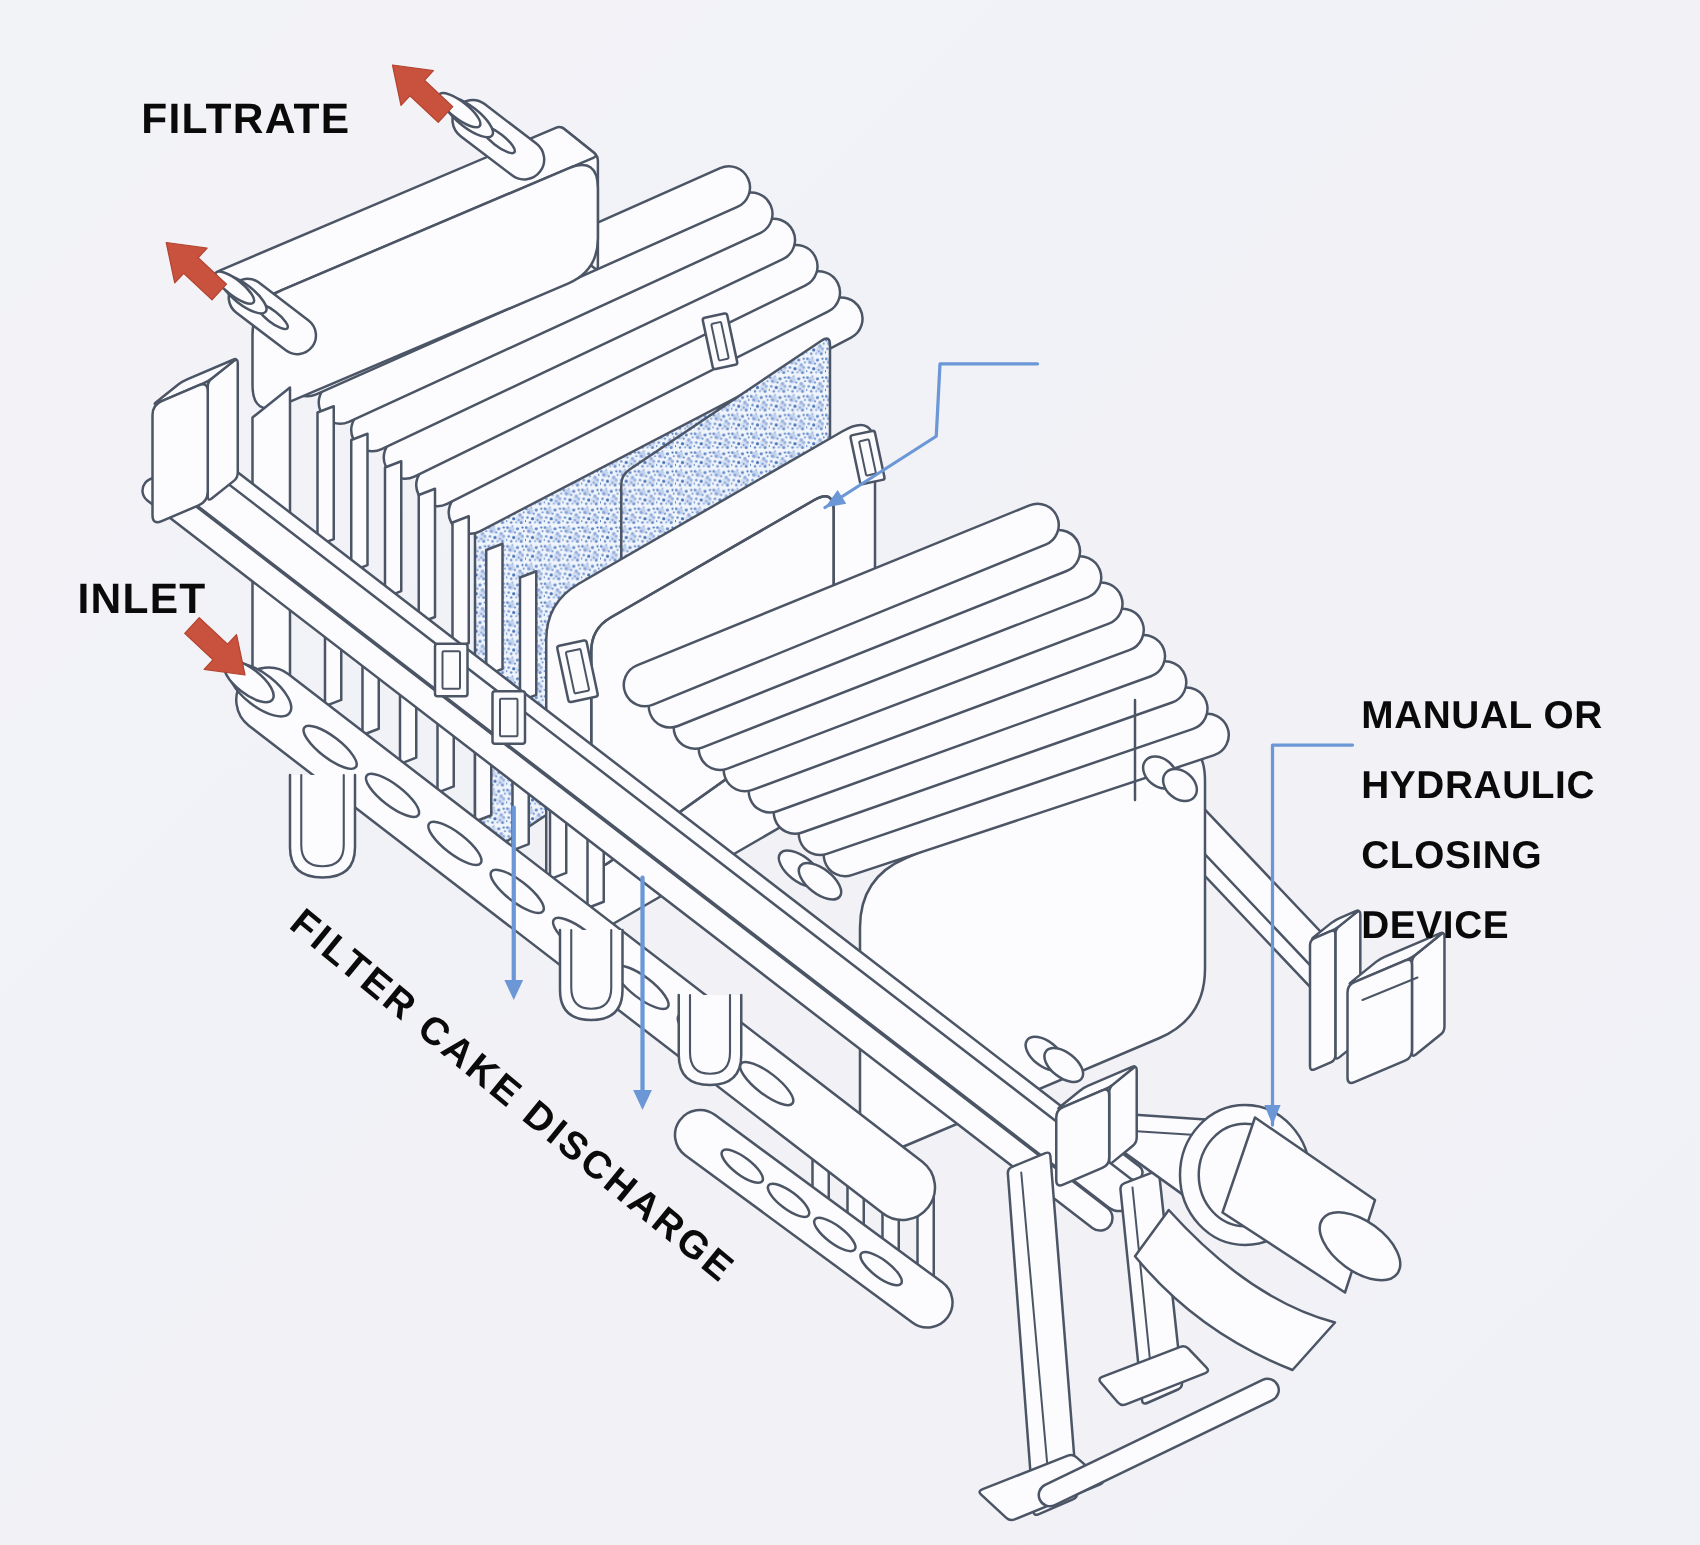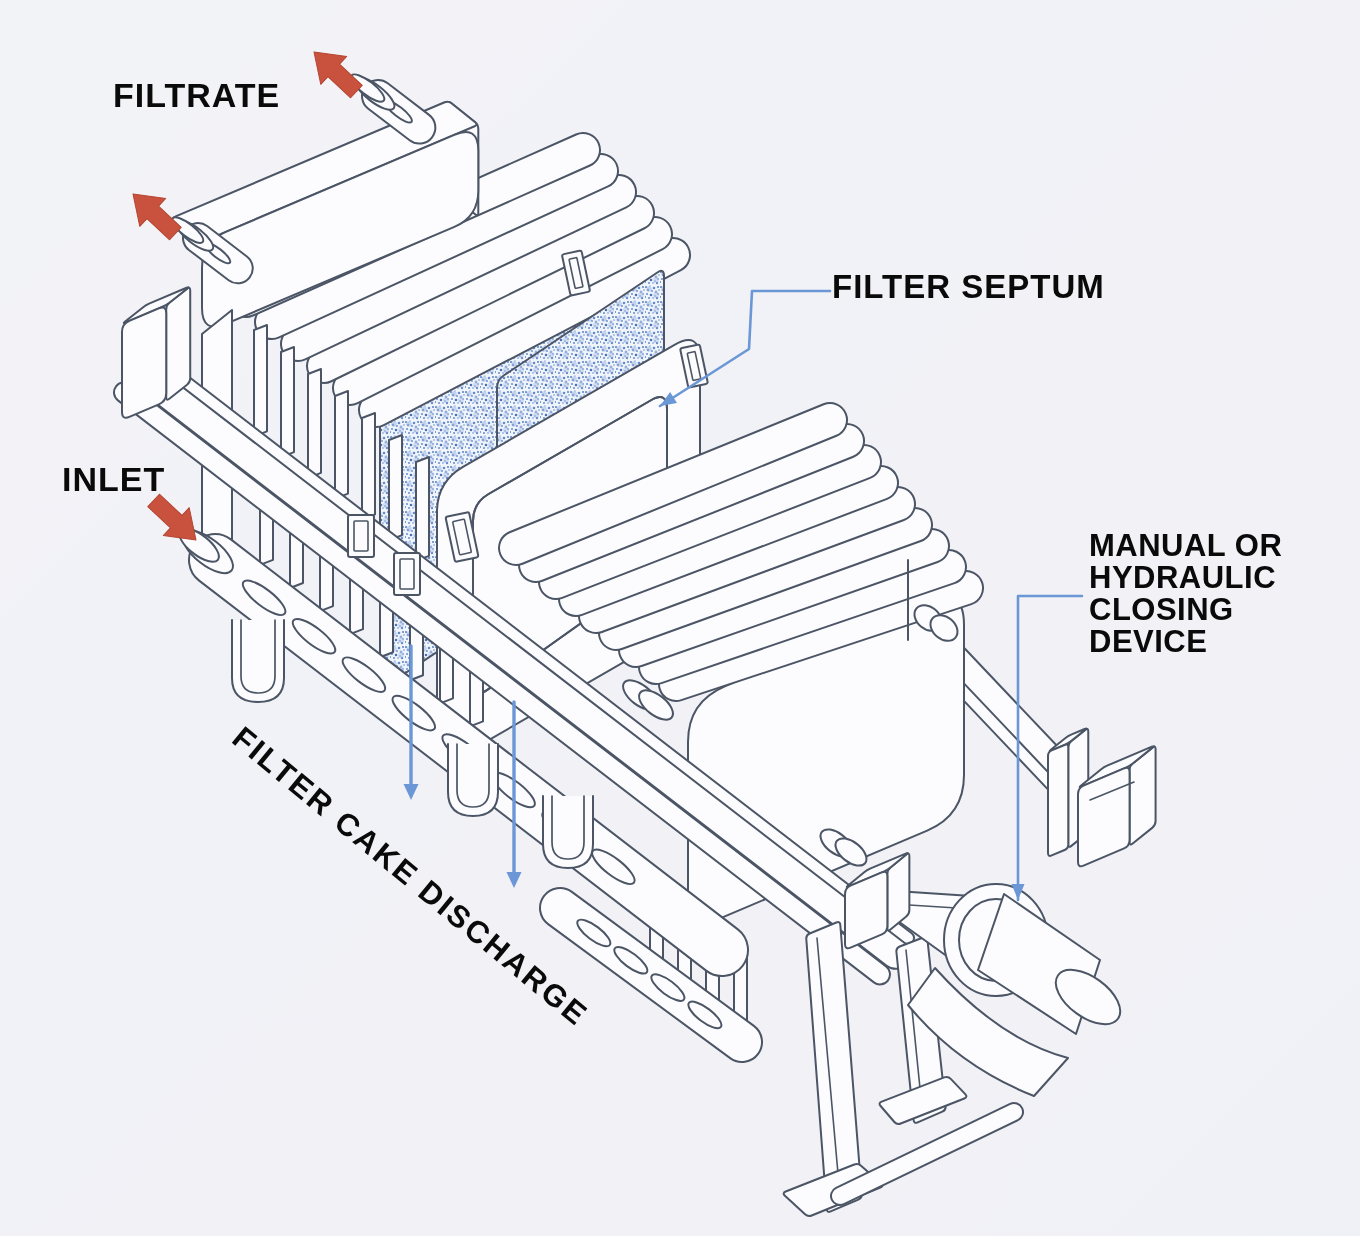--- a/index.html
+++ b/index.html
@@ -16,21 +16,21 @@
     font-family:"Liberation Sans", sans-serif;
     font-weight:700;
     color:#0a0a0a;
     white-space:nowrap;
     user-select:none;
   }
   #lbl-filtrate{left:113px;top:76px;font-size:34px;letter-spacing:1px;}
   #lbl-inlet{left:62px;top:460px;font-size:34px;letter-spacing:1px;}
   #lbl-septum{left:832px;top:268px;font-size:33px;letter-spacing:1px;}
   #lbl-closing{
-    left:1089px;top:530px;font-size:31px;line-height:32px;
+    left:1089px;top:544px;font-size:31px;line-height:56px;
     white-space:pre-line;letter-spacing:0.5px;
   }
   #lbl-discharge{
     left:248px;top:720px;font-size:31px;letter-spacing:2.5px;
     transform:rotate(39.5deg);transform-origin:0 0;
   }
 </style>
 </head>
 <body>
 
@@ -230,19 +230,18 @@
         <path d="M 1082 596 L 1018 596 L 1018 900" fill="none" stroke="#6b97d6" stroke-width="2.6" stroke-linejoin="round" stroke-linecap="round" opacity="1"></path>
         <path d="M 0 0 L -16 -6.5 L -16 6.5 Z" transform="translate(1018 900) rotate(90)" fill="#6b97d6"></path>
         <path d="M 0 0 L -27 19 L -27 8.5 L -58 8.5 L -58 -8.5 L -27 -8.5 L -27 -19 Z" transform="translate(314 52) rotate(223)" fill="#c9523e" stroke="#b44530" stroke-width="1" stroke-linejoin="round"></path>
         <path d="M 0 0 L -27 19 L -27 8.5 L -58 8.5 L -58 -8.5 L -27 -8.5 L -27 -19 Z" transform="translate(133 194) rotate(223)" fill="#c9523e" stroke="#b44530" stroke-width="1" stroke-linejoin="round"></path>
         <path d="M 0 0 L -27 19 L -27 8.5 L -58 8.5 L -58 -8.5 L -27 -8.5 L -27 -19 Z" transform="translate(196 540) rotate(43)" fill="#c9523e" stroke="#b44530" stroke-width="1" stroke-linejoin="round"></path>
       </g>
     </svg>
 
   <div class="lbl" id="lbl-filtrate">FILTRATE</div>
   <div class="lbl" id="lbl-inlet">INLET</div>
-  <div class="lbl" id="lbl-septum">FILTER SEPTUM</div>
   <div class="lbl" id="lbl-closing">MANUAL OR
 HYDRAULIC
 CLOSING
 DEVICE</div>
   <div class="lbl" id="lbl-discharge">FILTER CAKE DISCHARGE</div>
 </div>
 
 </body></html>

